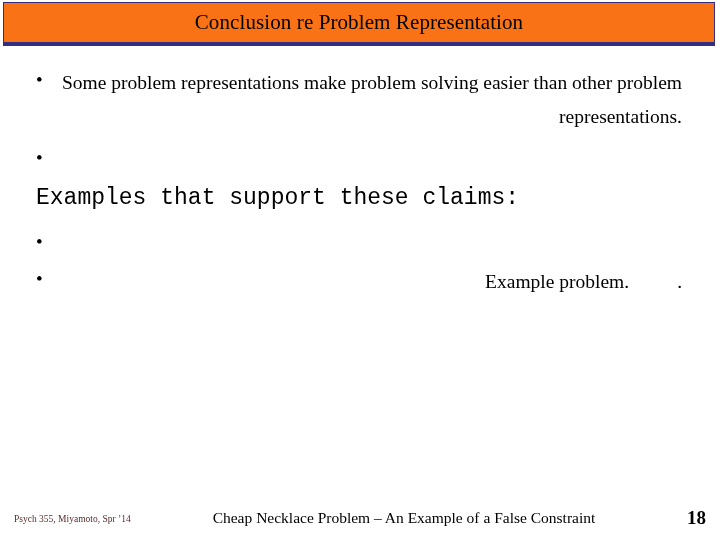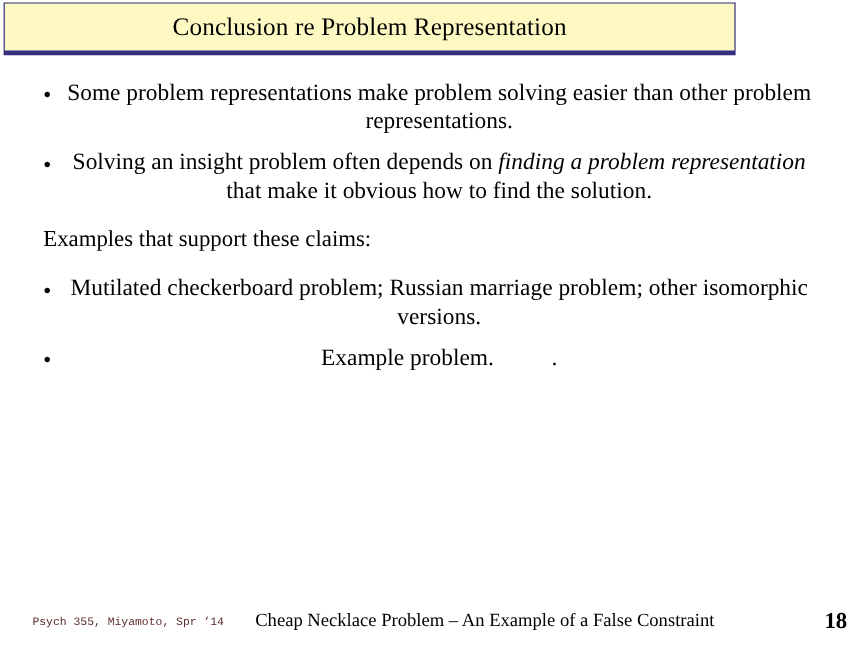--- a/index.html
+++ b/index.html
@@ -14,24 +14,24 @@
     overflow: hidden;
     font-family: "Liberation Serif", "DejaVu Serif", serif;
     color: #000000;
   }
 
   
   .title-box {
     position: absolute;
     left: 3px;
     top: 2px;
-    width: 610px;
+    width: 712px;
     height: 44px;
     box-sizing: border-box;
-    background: #fef9c3;
+    background: #f97316;
     border: 1px solid #332e80;
     border-bottom: 4px solid #332e80;
     display: flex;
     align-items: center;
     justify-content: center;
   }
   .title-text {
     font-size: 21px;
     line-height: 1;
     color: #000000;
@@ -56,58 +56,59 @@
   .bullet-mark {
     flex: 0 0 auto;
     width: 14px;
     font-size: 19px;
     line-height: 27px;
     text-align: left;
   }
   .bullet-text {
     flex: 1 1 auto;
     font-size: 19.5px;
-    line-height: 24px;
-    text-align: center;
+    line-height: 34px;
+    text-align: right;
   }
   .bullet-text .ital {
     font-style: italic;
   }
 
   .plain-row {
     padding: 0 38px 0 36px;
     margin-top: 14px;
     margin-bottom: 16px;
   }
   .plain-text {
-    font-size: 19px;
+    font-size: 23px;
     line-height: 27px;
+    font-family: Liberation Mono, monospace;
   }
 
   .gap-after-second {
     margin-bottom: 4px;
   }
   .gap-before-third {
     margin-top: 2px;
   }
 
   .trail-dot {
     display: inline-block;
     padding-left: 48px;
   }
 
   
   .footer-left {
     position: absolute;
-    left: 27px;
+    left: 14px;
     top: 513px;
     font-size: 9.5px;
     line-height: 12px;
     color: #5b2b2b;
-    font-family: Liberation Mono, monospace;
+    font-family: Liberation Serif, serif;
     white-space: nowrap;
   }
   .footer-center {
     position: absolute;
     left: 0;
     top: 508px;
     width: 720px;
     text-align: center;
     font-size: 15.5px;
     line-height: 20px;
@@ -135,30 +136,28 @@
 
 <div class="body-area">
 
   <div class="bullet-row">
     <span class="bullet-mark">•</span>
     <span class="bullet-text"><span>Some problem representations make problem solving easier than other problem representations.</span></span>
   </div>
 
   <div class="bullet-row gap-after-second">
     <span class="bullet-mark">•</span>
-    <span class="bullet-text"><span>Solving an insight problem often depends on </span><span class="ital">finding a problem representation</span><span> that make it obvious how to find the solution.</span></span>
   </div>
 
   <div class="plain-row">
     <span class="plain-text">Examples that support these claims:</span>
   </div>
 
   <div class="bullet-row gap-before-third">
     <span class="bullet-mark">•</span>
-    <span class="bullet-text"><span>Mutilated checkerboard problem; Russian marriage problem; other isomorphic versions.</span></span>
   </div>
 
   <div class="bullet-row">
     <span class="bullet-mark">•</span>
     <span class="bullet-text"><span>Example problem.</span><span class="trail-dot">.</span></span>
   </div>
 
 </div>
 
 <div class="footer-left">Psych 355, Miyamoto, Spr ’14</div>

